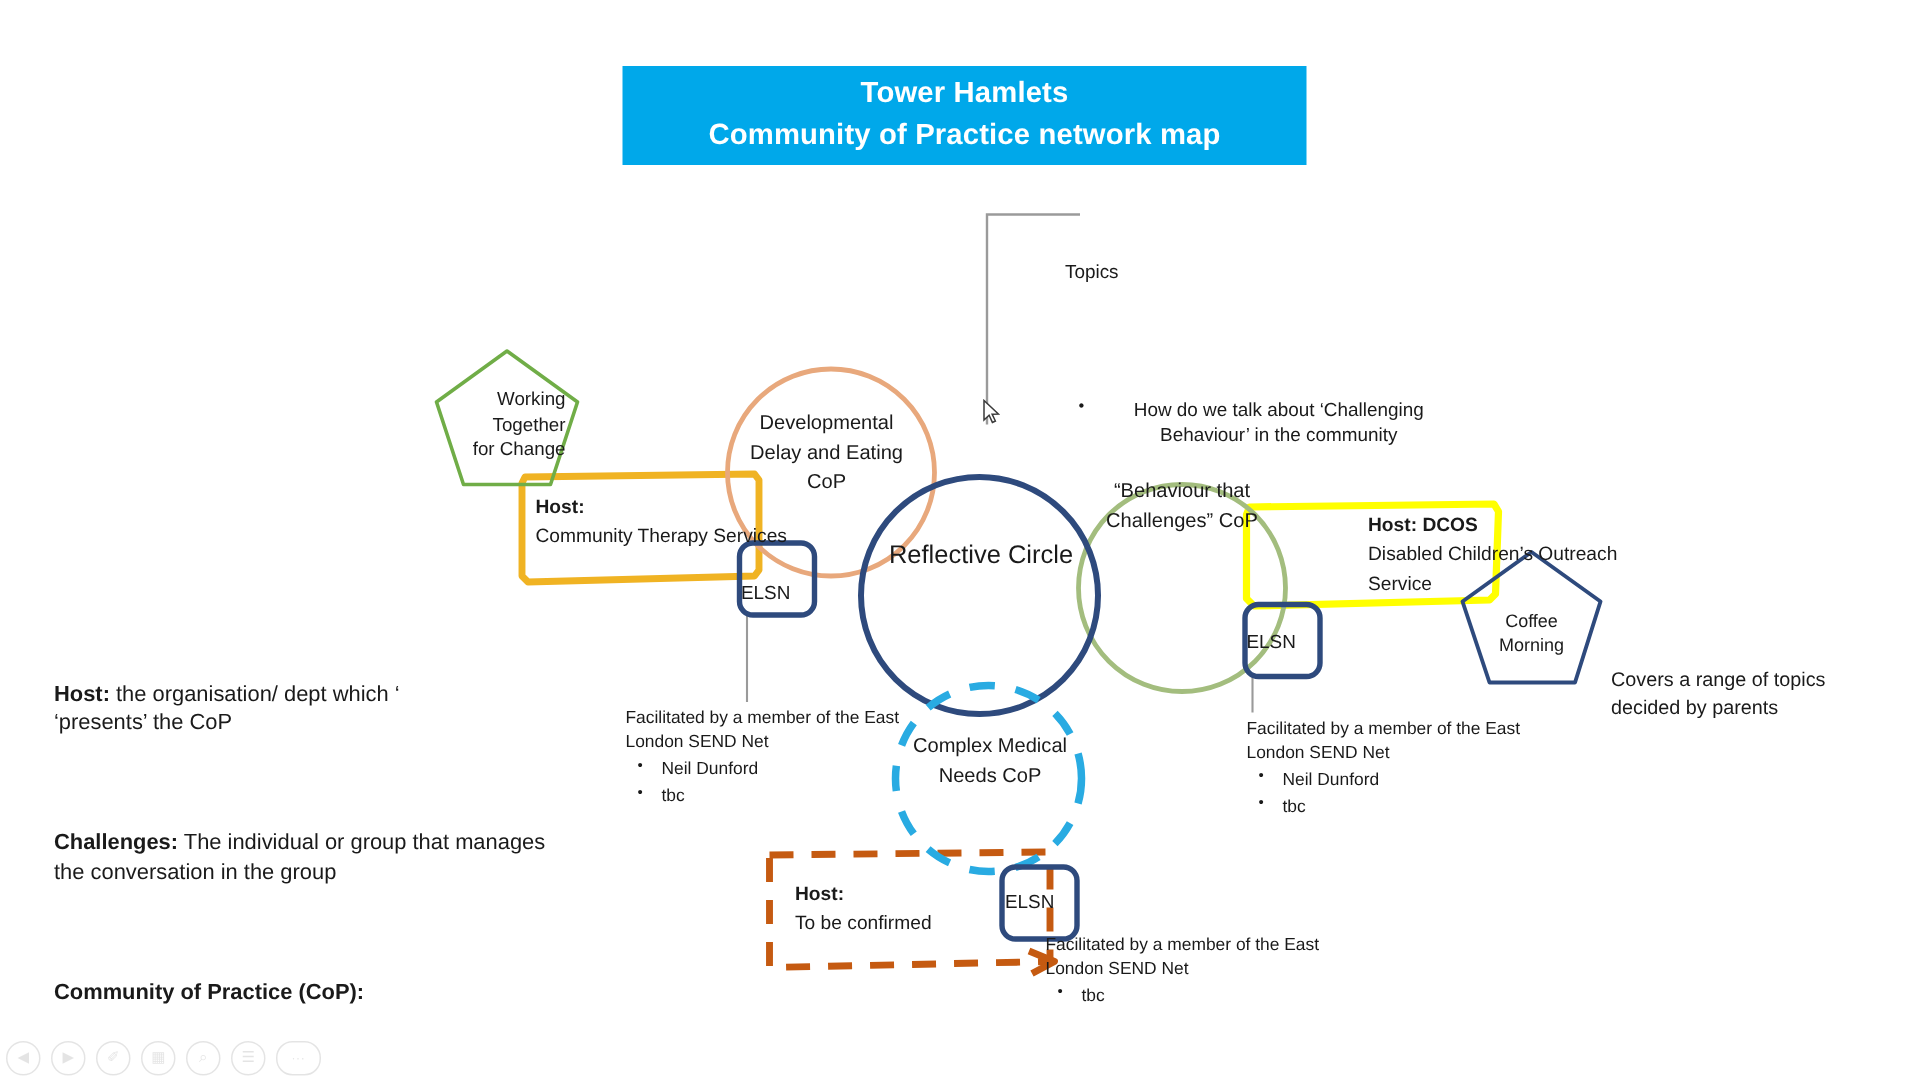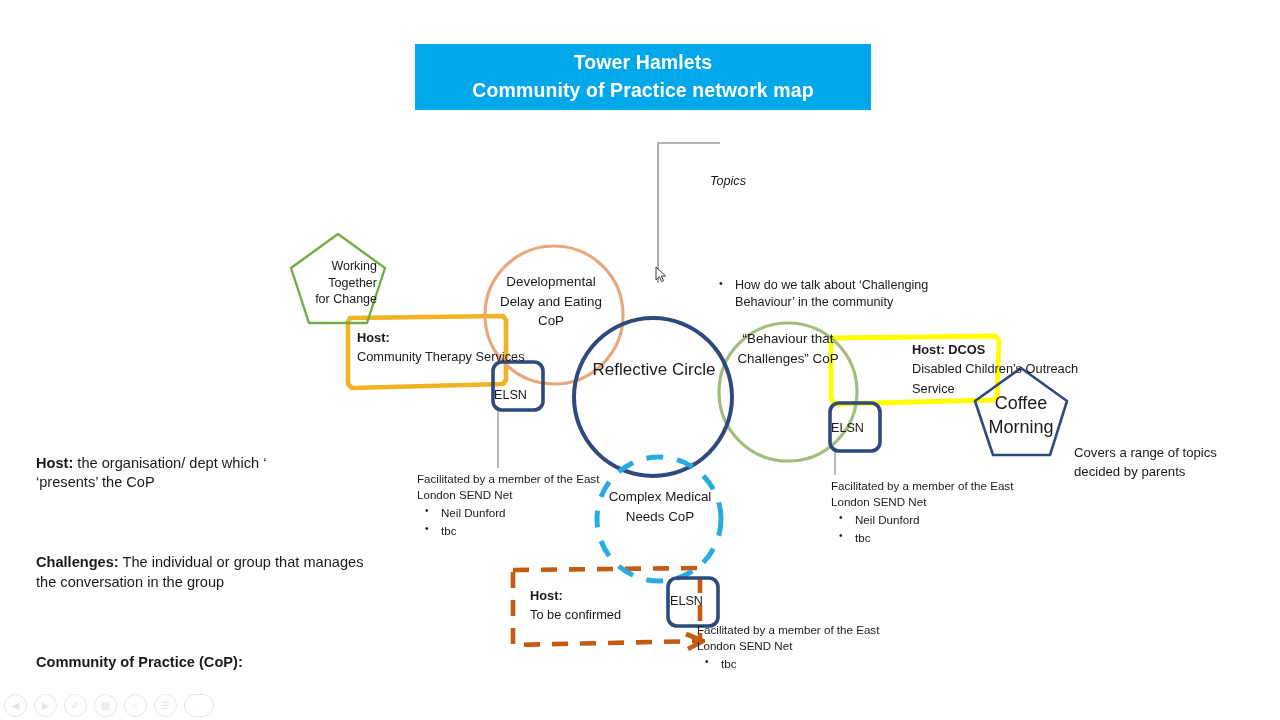--- a/index.html
+++ b/index.html
@@ -55,25 +55,26 @@
 
   
   #topics-block {
     left: 710px;
     top: 138px;
     width: 260px;
     font-size: 12.6px;
     line-height: 1.38;
     color: #1a1a1a;
   }
-  #topics-block .topics-heading { margin-bottom: 17px; font-style: italic; }
+  #topics-block .topics-heading { margin-bottom: 5px; }
   #topics-block ul {
     margin: 0;
     padding: 0;
     list-style: none;
+    text-align: center;
   }
   #topics-block li {
     position: relative;
     padding-left: 25px;
     margin-bottom: 1px;
   }
   #topics-block li::before {
     content: "\2022";
     position: absolute;
     left: 9px;
@@ -110,44 +111,44 @@
     font-size: 17px;
     line-height: 1.42;
   }
   #label-dev-delay {
     left: 489px;
     top: 272px;
     width: 124px;
   }
   #label-behaviour {
     left: 728px;
-    top: 329px;
+    top: 317px;
     width: 120px;
   }
   #label-complex {
     left: 604px;
     top: 487px;
     width: 112px;
   }
 
   
   #label-wtfc {
     left: 299px;
     top: 258px;
     width: 78px;
     text-align: right;
     font-size: 12.5px;
     line-height: 1.33;
   }
   #label-coffee {
     left: 986px;
-    top: 392px;
+    top: 407px;
     width: 70px;
     text-align: center;
-    font-size: 18px;
+    font-size: 12px;
     line-height: 1.33;
   }
 
   
   .elsn-label {
     position: absolute;
     font-size: 12.6px;
     color: #1a1a1a;
   }
   #elsn-1 { left: 494px; top: 388px; width: 48px; }

